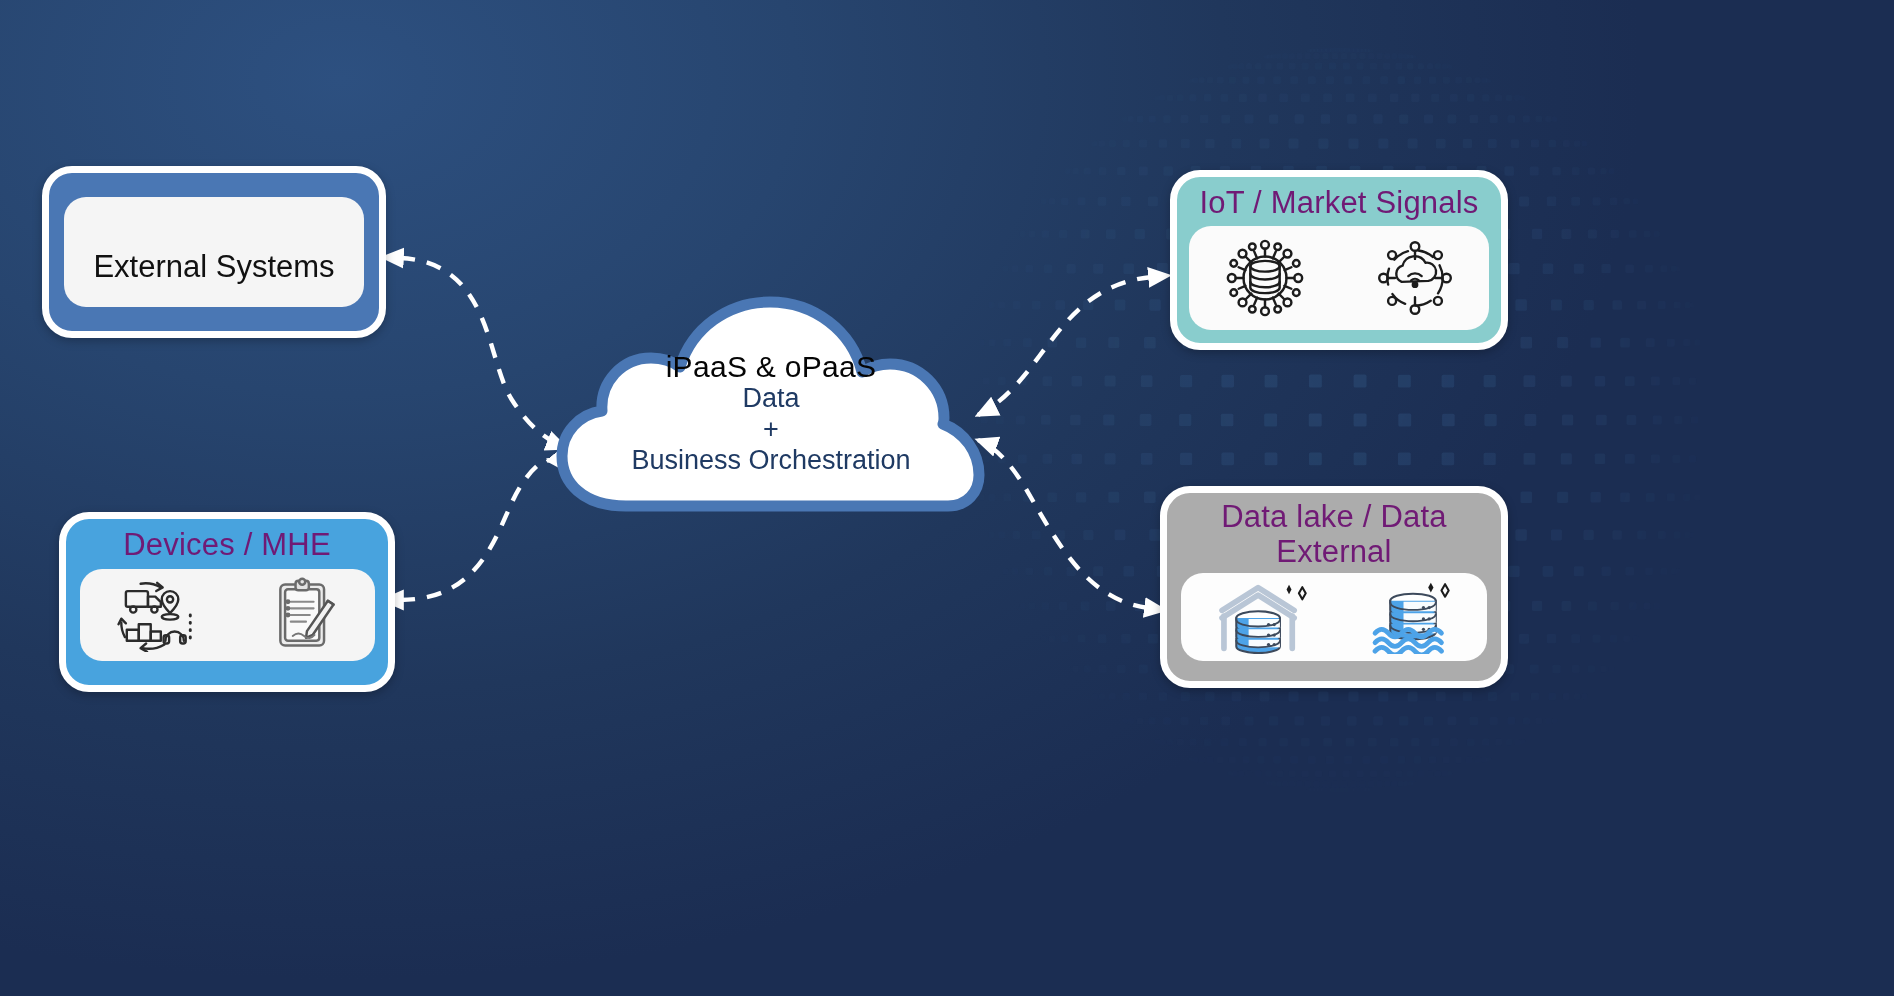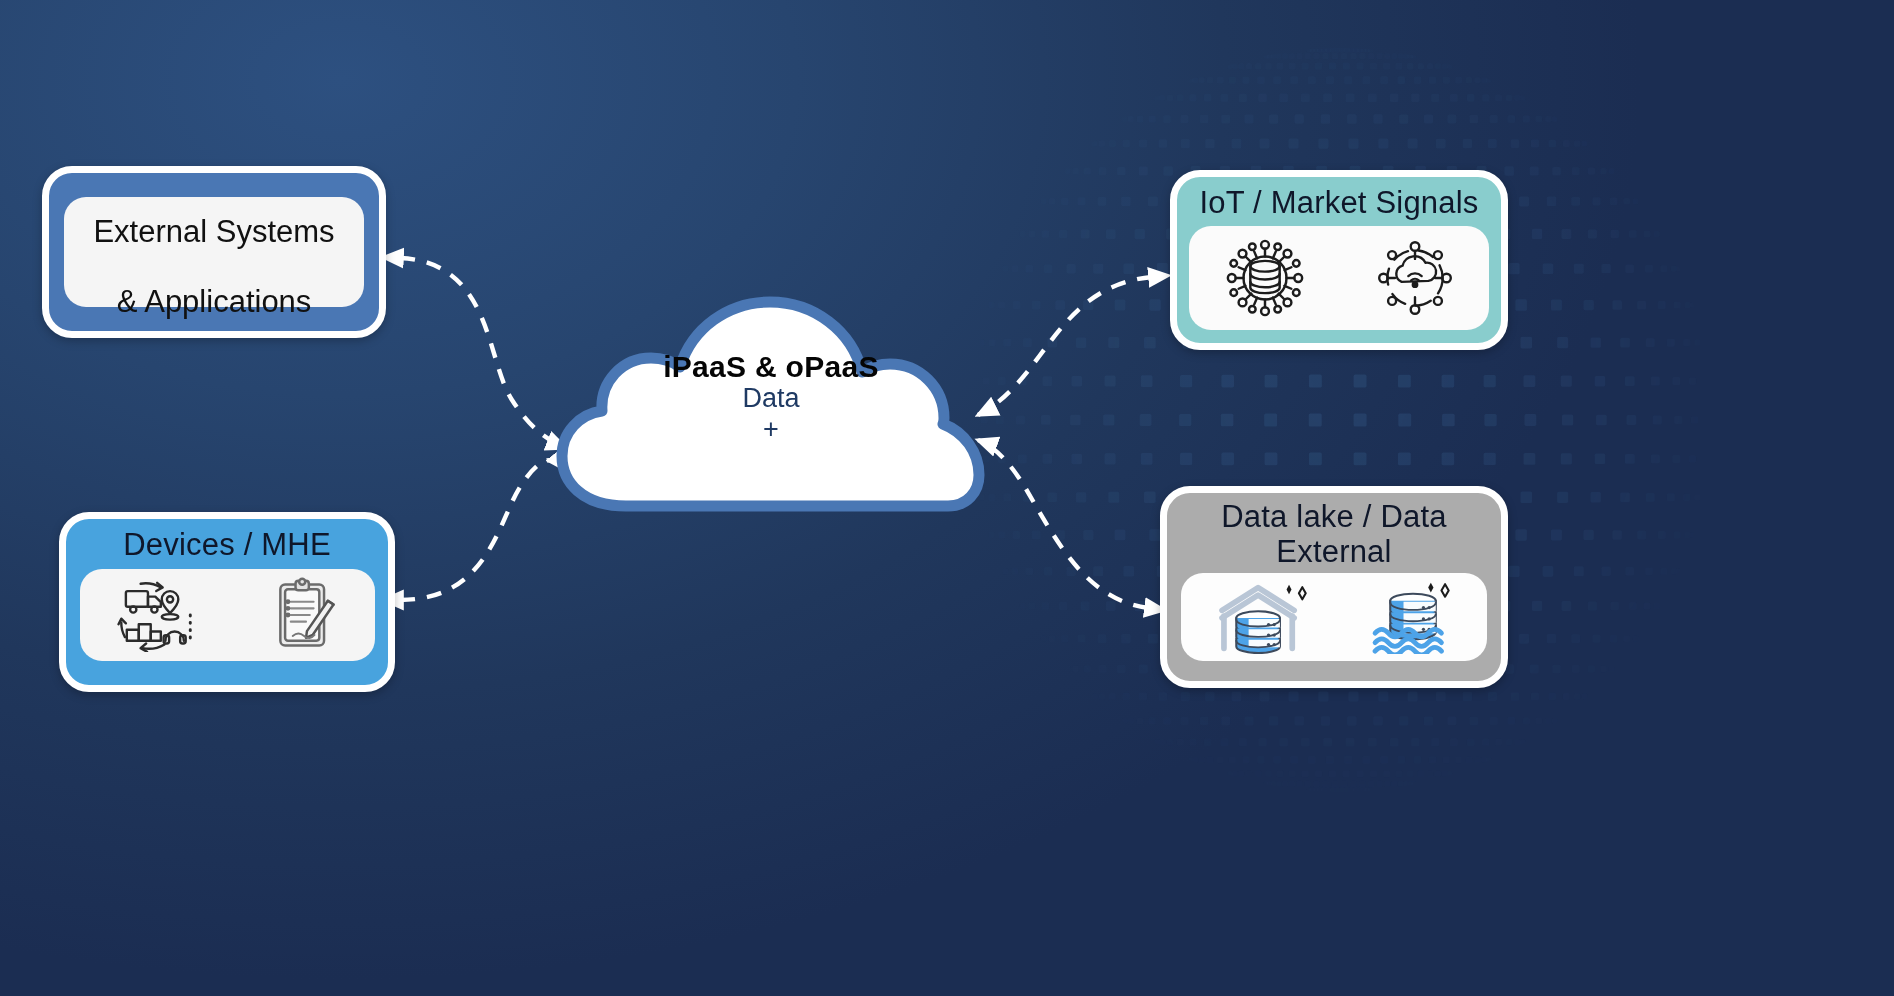--- a/index.html
+++ b/index.html
@@ -48,21 +48,21 @@
     box-sizing: border-box;
     border-radius: 30px;
     border: 7px solid #ffffff;
     display: flex;
     flex-direction: column;
     align-items: center;
     box-shadow: 0 3px 10px rgba(0,0,0,0.25);
   }
   .node-title {
     font-size: 31px;
-    color: #0f172a;
+    color: #701a75;
     letter-spacing: 0.2px;
     text-align: center;
     line-height: 1.12;
     font-weight: 400;
     padding: 9px 12px 0 12px;
     width: 100%;
     box-sizing: border-box;
   }
   .inner-panel {
     background: #f5f5f5;
@@ -145,21 +145,21 @@
   #cloud-svg { position: absolute; inset: 0; }
   #cloud-text {
     position: absolute;
     left: 0; right: 0;
     top: 55px;
     text-align: center;
     pointer-events: none;
   }
   #cloud-title {
     font-size: 30px;
-    font-weight: 700;
+    font-weight: 400;
     color: #050505;
     letter-spacing: 0.3px;
     line-height: 1.05;
   }
   .cloud-sub {
     font-size: 27px;
     color: #1f3a63;
     line-height: 1.16;
     font-weight: 400;
     text-align: center;
@@ -886,21 +886,20 @@
       <path d="M 400,258 C 492,262 486,360 512,400 C 530,428 548,441 566,448"></path>
       <path d="M 400,600 C 488,600 498,522 520,487 C 538,459 552,452 566,470"></path>
       <path d="M 1152,277 C 1086,283 1060,330 1028,371 C 1008,396 992,408 978,415"></path>
       <path d="M 1148,608 C 1086,600 1056,540 1026,489 C 1008,459 992,445 978,440"></path>
     </g>
   </svg>
 
   <div class="node" id="node-external">
     <div class="inner-panel">
       <div class="ext-line">External Systems</div>
-      <div class="ext-line">&amp; Applications</div>
     </div>
   </div>
 
   <div class="node" id="node-devices">
     <div class="node-title">Devices / MHE</div>
     <div class="inner-panel">
       <div class="icon-cell">
         <svg width="92" height="74" viewBox="0 0 100 80" fill="none" stroke="#2b2b2b" stroke-width="2.6" stroke-linecap="round" stroke-linejoin="round">
           <rect x="14" y="14" width="24" height="17" rx="2"></rect>
           <path d="M38 20 h8 l6 6 v5 h-14 z"></path>
@@ -1080,16 +1079,17 @@
                C 364 68 388 92 388 122
                C 388 124 388 126 387 128
                C 408 136 423 156 423 179
                C 423 196 411 210 392 210
                Z" fill="#ffffff" stroke="#4a77b4" stroke-width="11" stroke-linejoin="round"></path>
     </svg>
     <div id="cloud-text">
       <div id="cloud-title">iPaaS &amp; oPaaS</div>
       <div class="cloud-sub">Data</div>
       <div class="cloud-sub">+</div>
+      <div class="cloud-sub">Business Orchestration</div>
     </div>
   </div>
 
 </div>
 
 </body></html>

